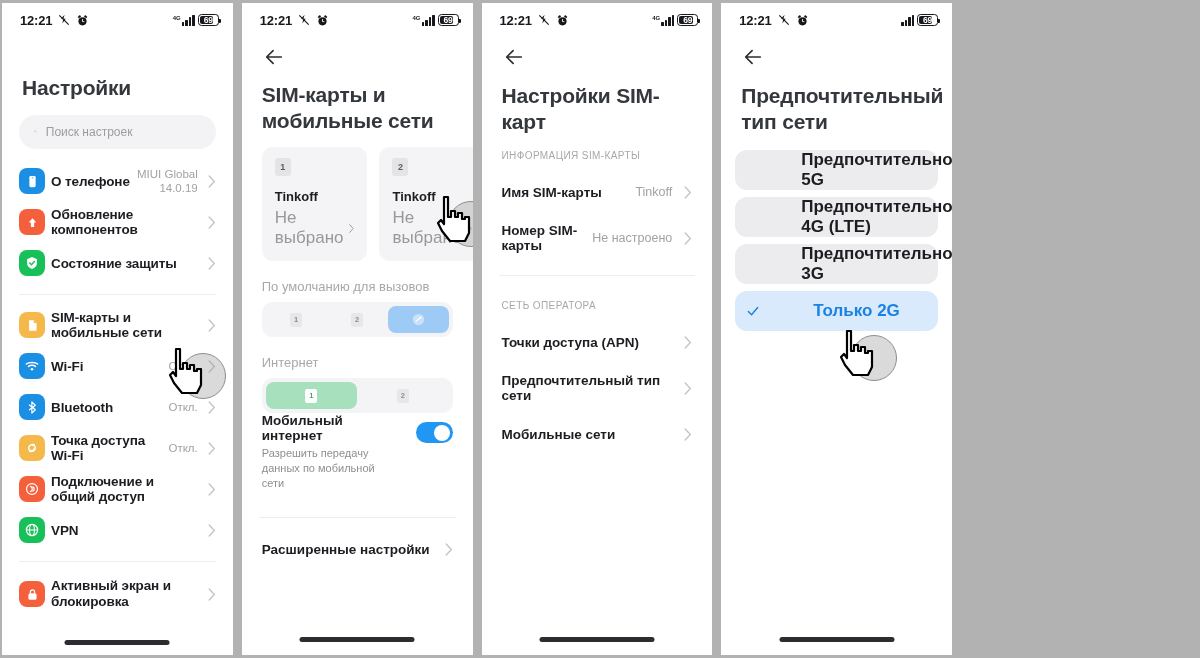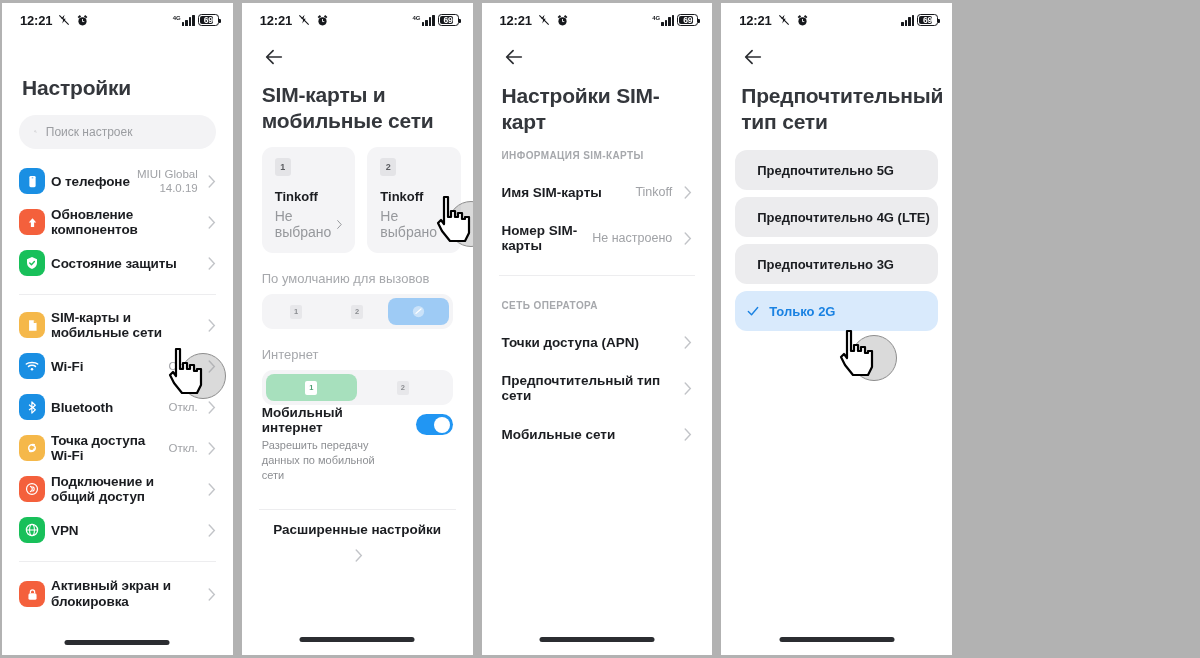--- a/index.html
+++ b/index.html
@@ -103,21 +103,21 @@
   .sim-cards { display: flex; gap: 12px; padding: 14px 20px 0 20px; }
   .sim-card {
     flex: 1; background: #f4f4f6; border-radius: 11px; padding: 11px 13px 13px 13px; cursor: pointer;
   }
   .sim-badge {
     width: 16px; height: 18px; background: #e4e4e7; border-radius: 3px;
     display: flex; align-items: center; justify-content: center;
     font-size: 9px; font-weight: 700; color: #5a5c60; margin-bottom: 13px;
   }
   .sim-name { font-size: 13px; font-weight: 700; color: #1b1d21; margin-bottom: 4px; }
-  .sim-sub { font-size: 14px; color: #96989c; display: flex; align-items: center; gap: 4px; }
+  .sim-sub { font-size: 17px; color: #96989c; display: flex; align-items: center; gap: 4px; }
 
   .seg-label {
     font-size: 13px; color: #a6a8ac; padding: 18px 20px 8px 20px;
   }
   .seg {
     margin: 0 20px; background: #f4f4f6; border-radius: 11px; height: 35px;
     display: flex; align-items: center; padding: 4px;
   }
   .seg-item {
     flex: 1; height: 100%; border-radius: 8px; display: flex;
@@ -148,41 +148,41 @@
   .toggle-sub { font-size: 11px; color: #8d8f93; line-height: 1.35; max-width: 170px; }
   .switch {
     width: 37px; height: 21px; border-radius: 11px; background: #2196f3;
     position: relative; flex: none; margin-top: 9px; cursor: pointer;
   }
   .switch .knob {
     position: absolute; top: 2.5px; right: 2.5px;
     width: 16px; height: 16px; border-radius: 50%; background: #ffffff;
   }
   .adv-row {
-    display: flex; align-items: center; padding: 0 20px; height: 40px; cursor: pointer; flex-direction: column;
+    display: flex; align-items: center; padding: 0 20px; height: 40px; cursor: pointer;
   }
   .adv-row .t { flex: 1; font-size: 13.5px; font-weight: 700; color: #1b1d21; }
 
   
-  .p3 .sect-head { padding-top: 16px; padding-bottom: 8px; font-weight: bold; }
+  .p3 .sect-head { padding-top: 16px; padding-bottom: 8px; }
   .p3 .sect-head.second { padding-top: 22px; }
   .kv-row {
     display: flex; align-items: center; padding: 0 20px; height: 46px; cursor: pointer; gap: 8px;
   }
   .kv-key { flex: 1; font-size: 13.5px; font-weight: 700; color: #1b1d21; }
   .kv-val { font-size: 12.5px; color: #a0a2a6; }
 
   
   .opts { padding: 16px 14px 0 14px; display: flex; flex-direction: column; gap: 7px; }
   .opt {
     height: 40px; border-radius: 12px; background: #ececee;
     display: flex; align-items: center; padding-left: 22px; cursor: pointer; gap: 8px;
   }
   .opt.sel { background: #d9eafc; padding-left: 10px; }
-  .opt-text { font-size: 13px; font-weight: 700; color: #1b1d21; }
+  .opt-text { font-size: 17px; font-weight: 700; color: #1b1d21; margin-left: 44px; }
   .opt.sel .opt-text { color: #1a82e2; font-weight: 700; }
   .opt-check { color: #1a82e2; width: 16px; display: flex; justify-content: center; }
 
   
   .home-ind {
     position: absolute; bottom: 13px; left: 50%; transform: translateX(-50%);
     width: 115px; height: 5px; background: #2b2d31; border-radius: 3px;
   }
   .home-ind.narrow { width: 105px; }
 

